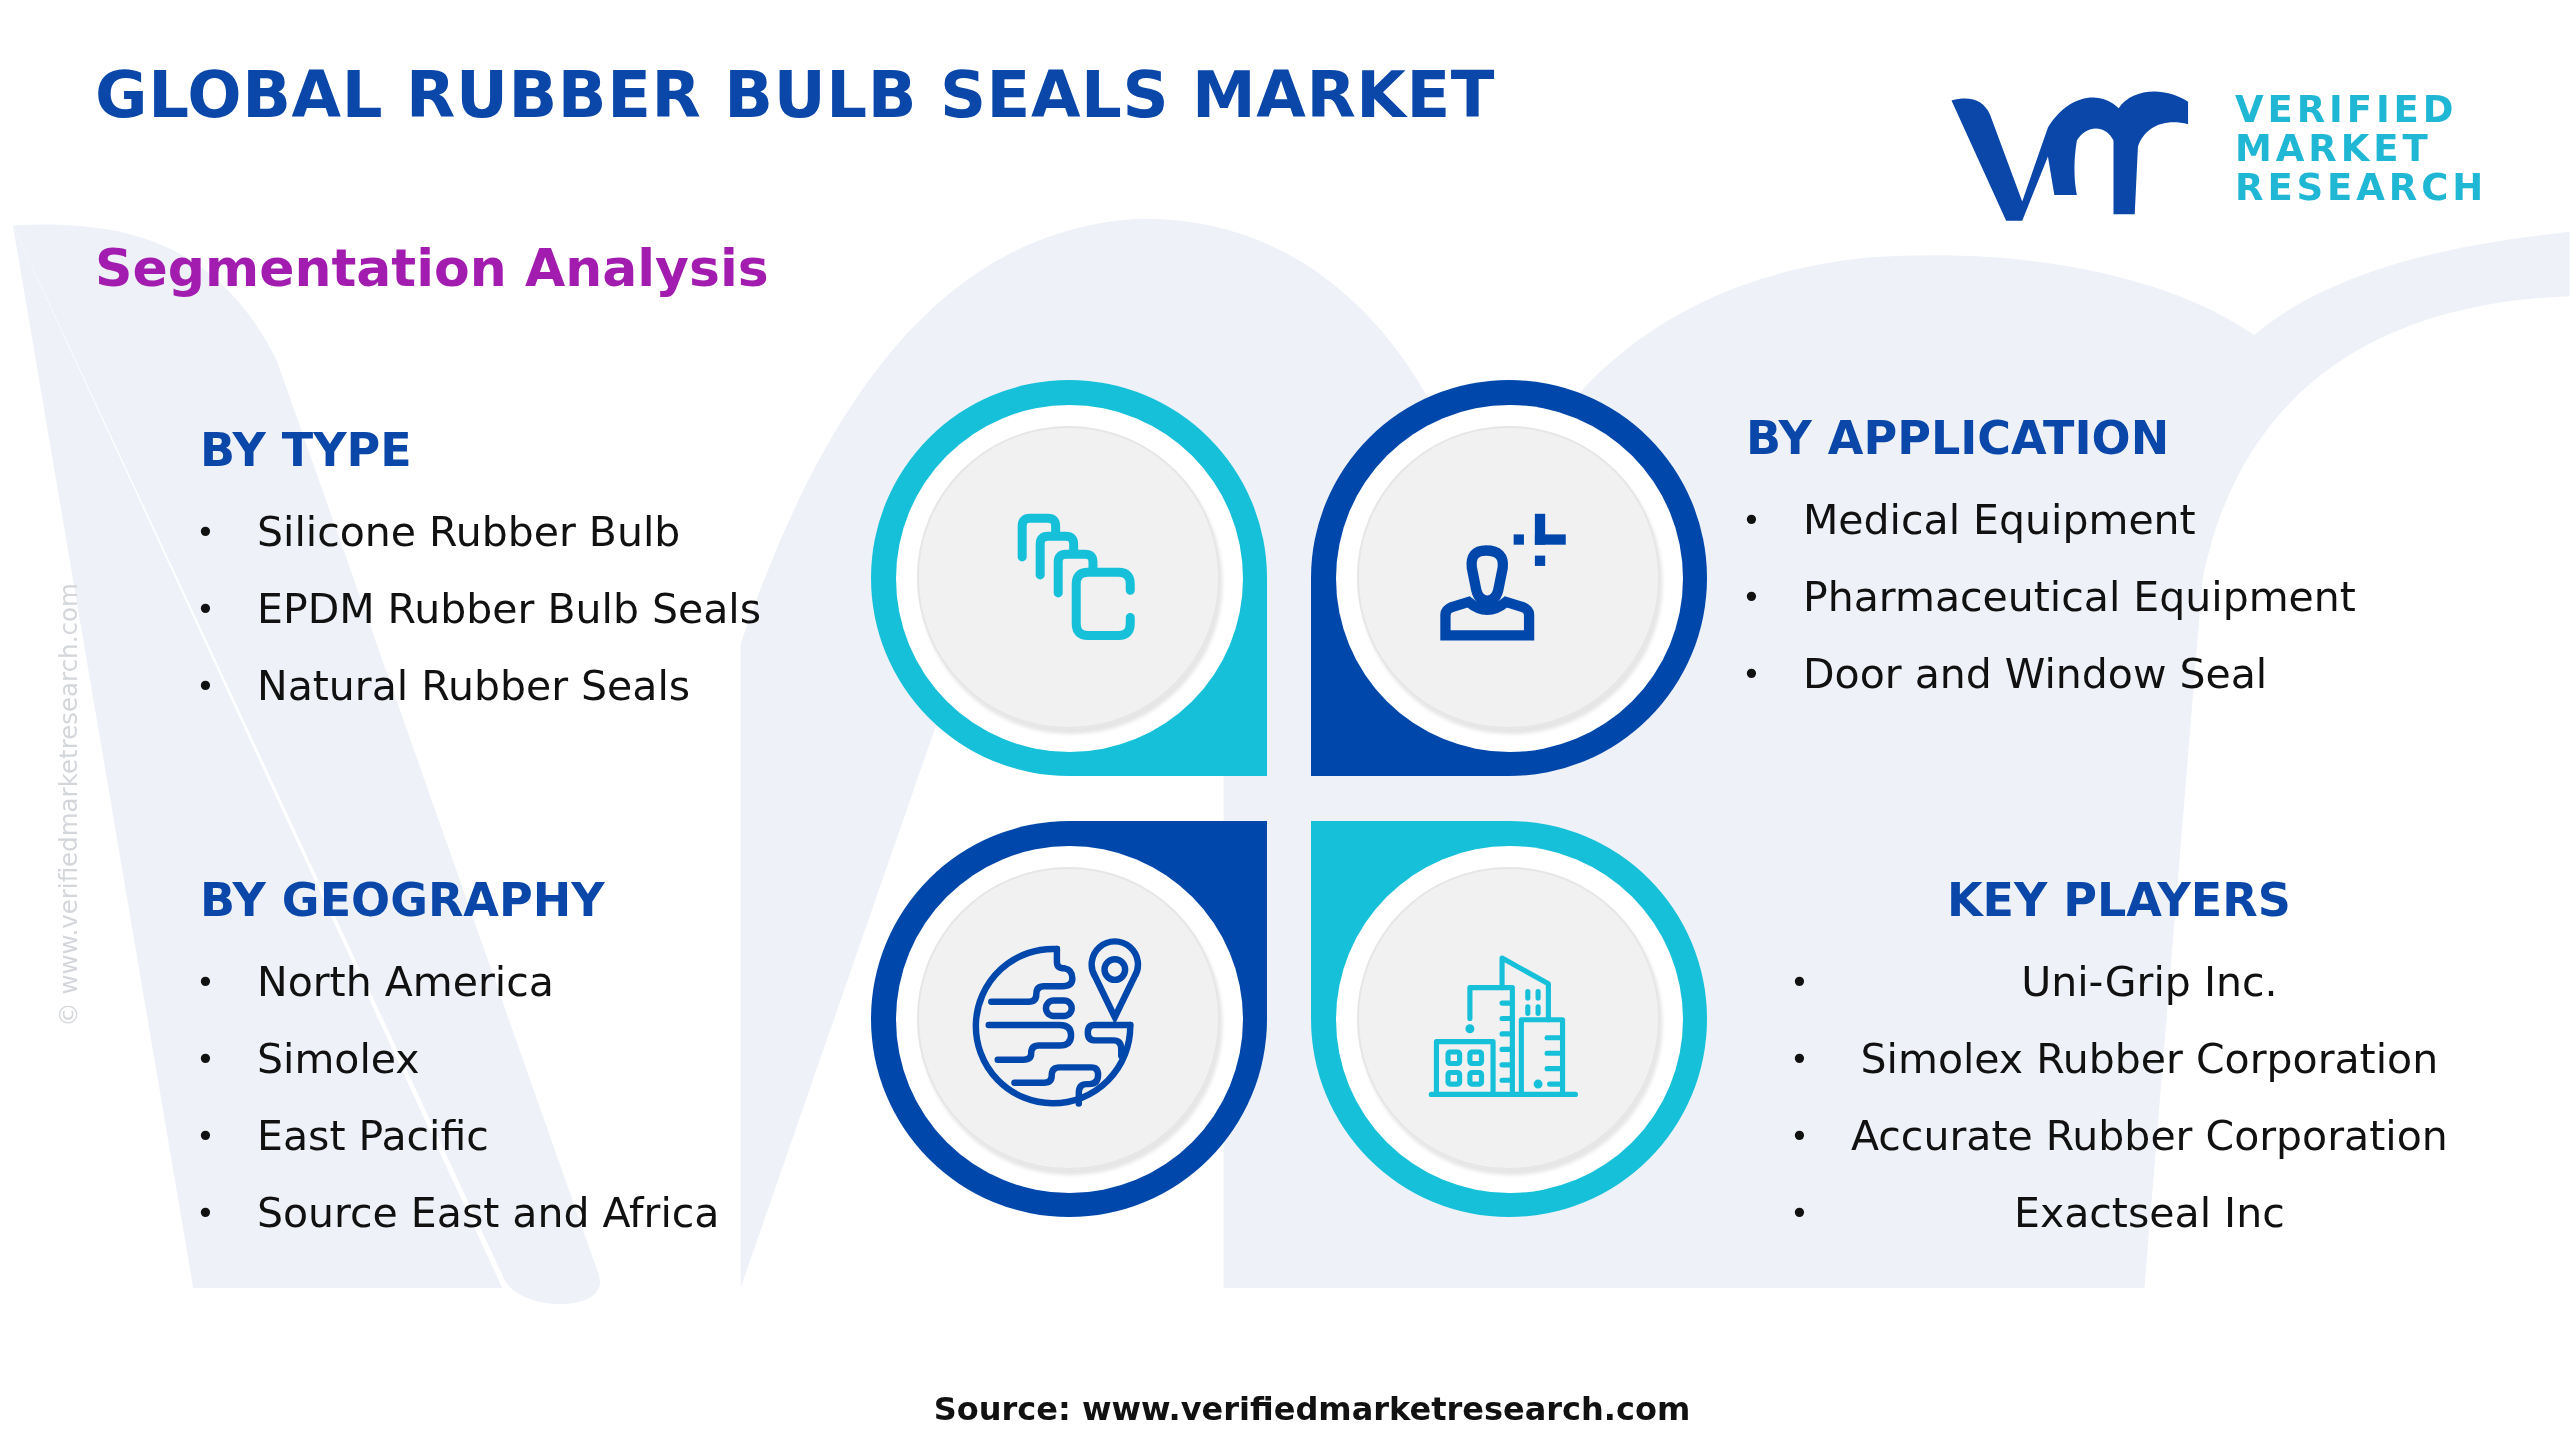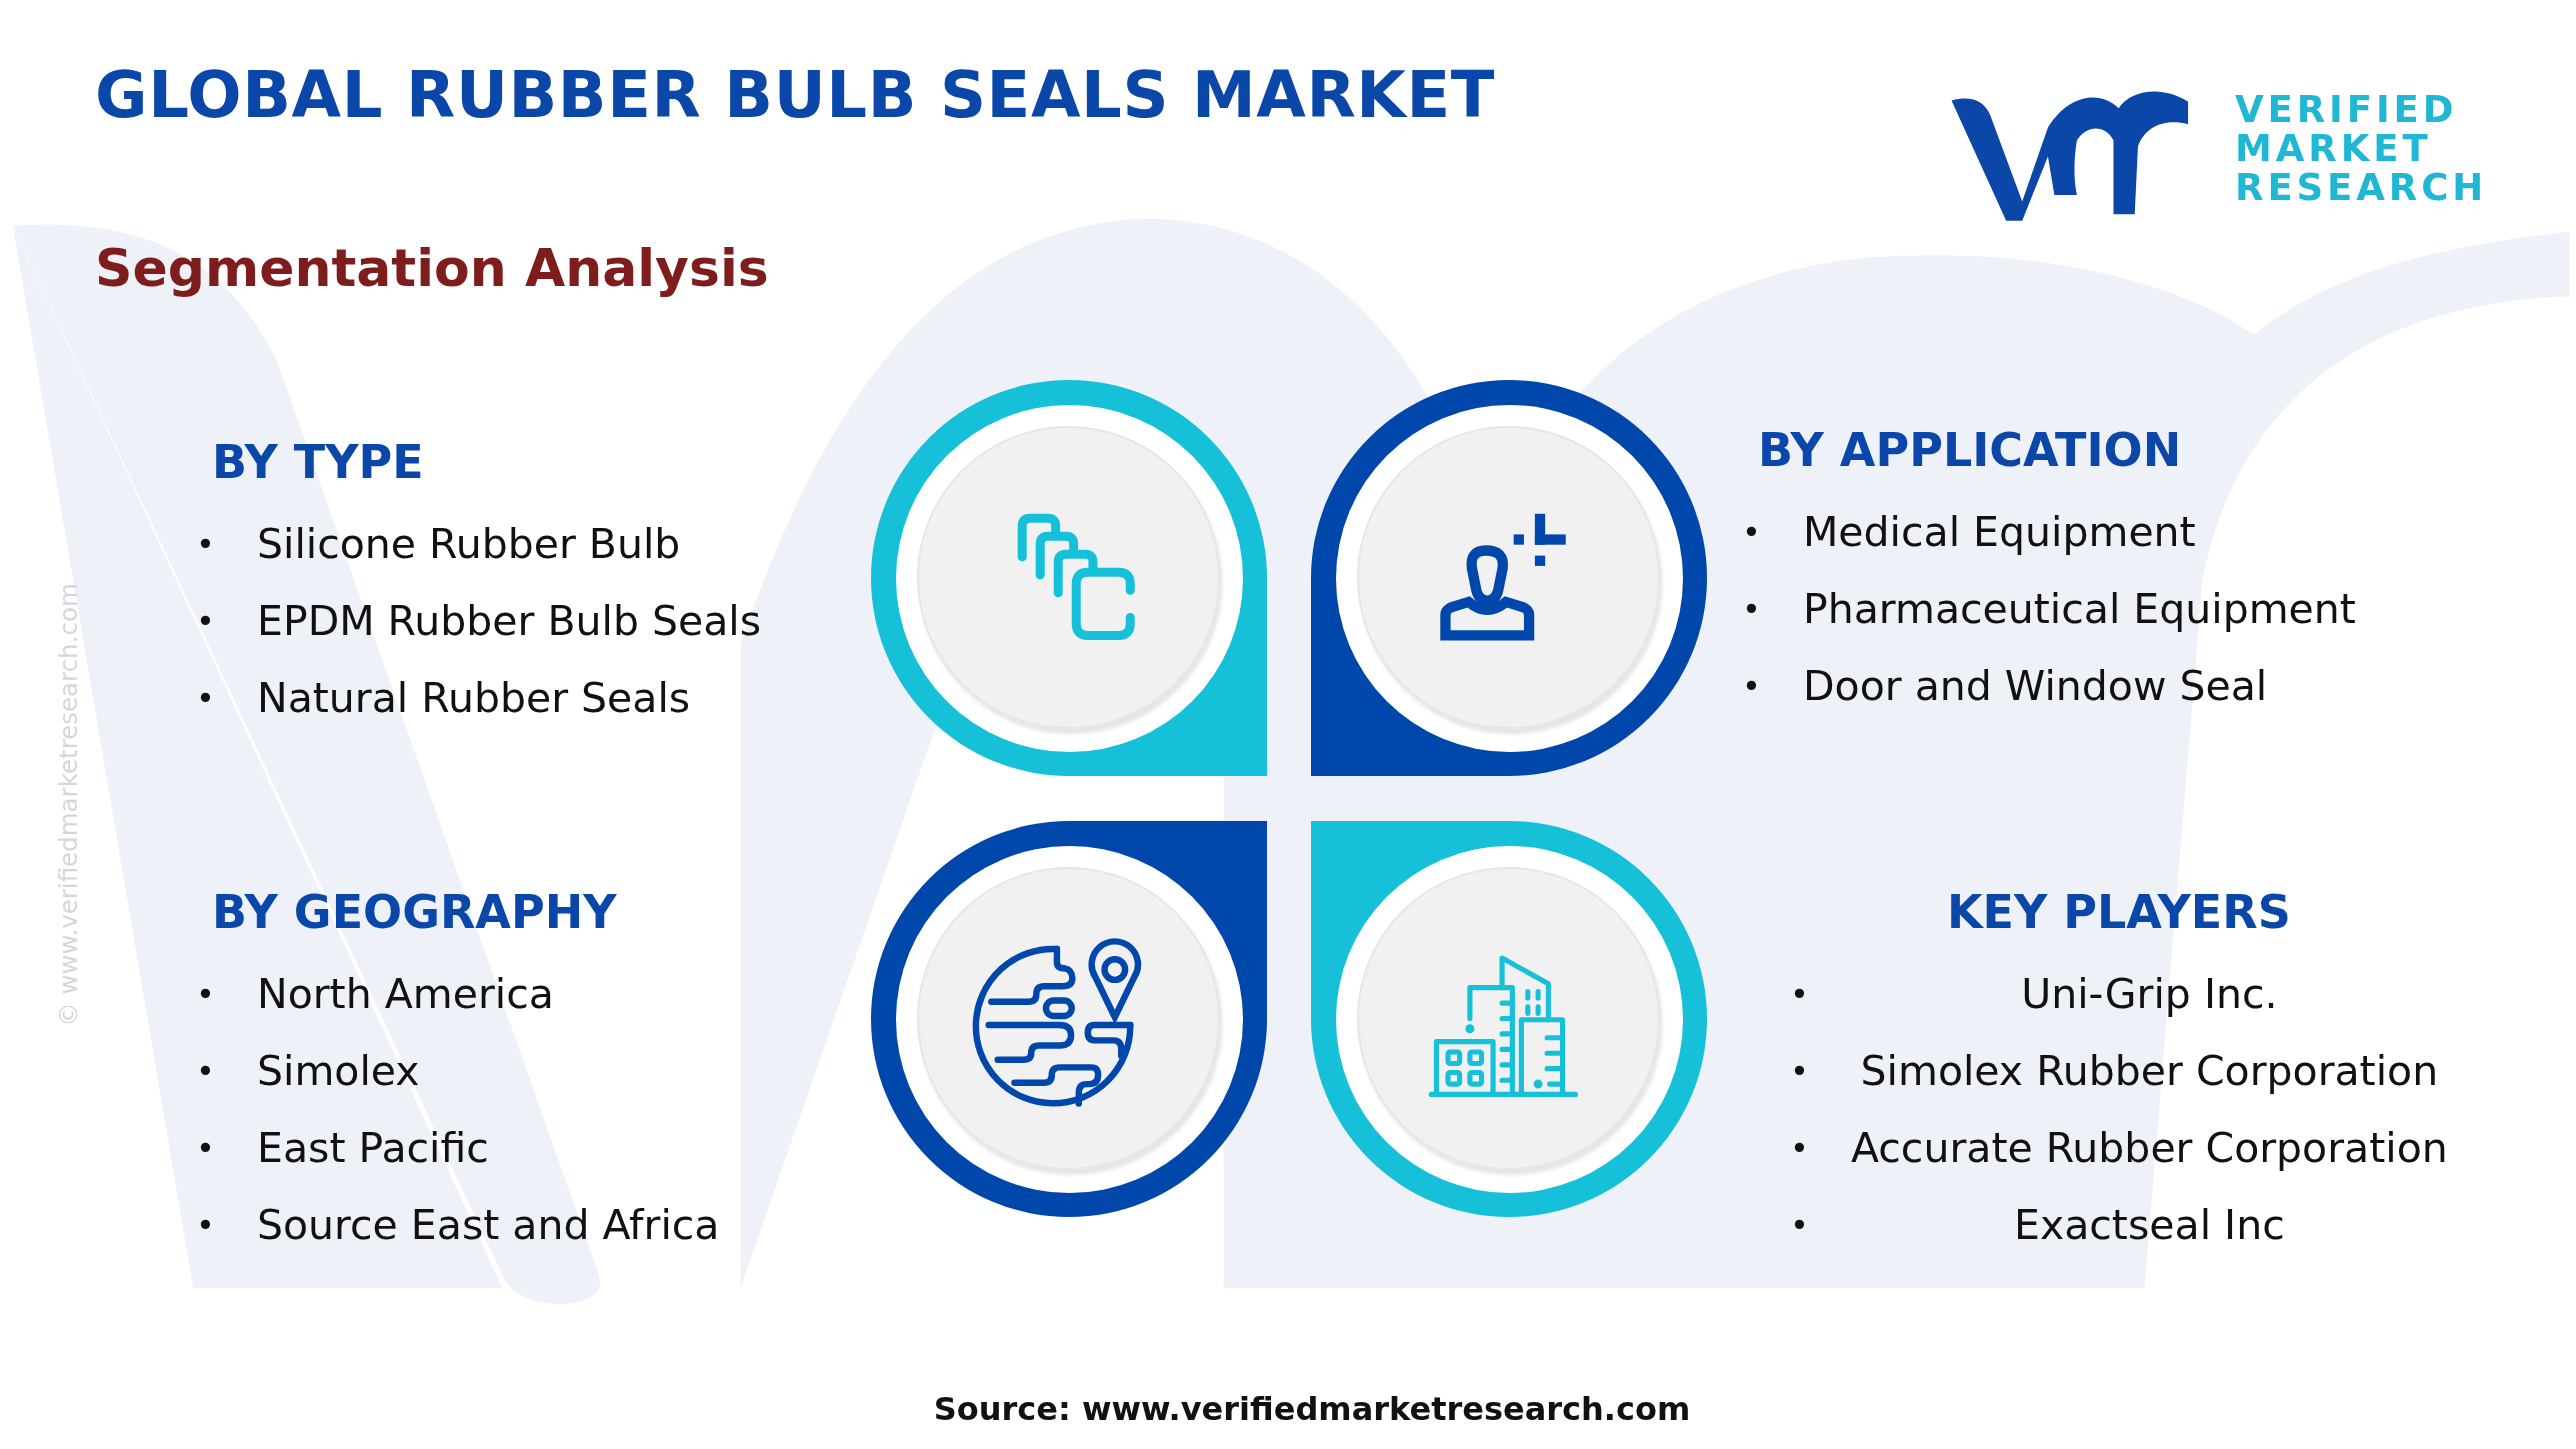--- a/index.html
+++ b/index.html
@@ -15,34 +15,34 @@
     white-space: nowrap; font-size: 24.5px; color: #d3d6da; z-index: 1;
     font-family: "DejaVu Sans", sans-serif;
   }
   .title {
     position: absolute; left: 95px; top: 58px; margin: 0;
     font-size: 64px; font-weight: bold; color: #0a47a9; z-index: 2;
     letter-spacing: 0.6px; font-family: "DejaVu Sans", sans-serif;
   }
   .subtitle {
     position: absolute; left: 95px; top: 238px; margin: 0;
-    font-size: 52px; font-weight: bold; color: #7f1d1d; z-index: 2;
+    font-size: 52px; font-weight: bold; color: #a21caf; z-index: 2;
     font-family: "DejaVu Sans", sans-serif;
   }
   .logo { position: absolute; left: 1945px; top: 89px; width: 567px; height: 135px; z-index: 2; }
   .logo-text {
     position: absolute; left: 290px; top: 1.3px;
     font-size: 37px; font-weight: bold; color: #1fb7d4; line-height: 39px; letter-spacing: 3.9px;
     font-family: "DejaVu Sans", sans-serif;
   }
   .logo-text div { white-space: nowrap; }
 
   .section { position: absolute; z-index: 2; }
   .section h2 {
-    margin: 16px; font-size: 46px; font-weight: bold; color: #0a47a9;
+    margin: 4px; font-size: 46px; font-weight: bold; color: #0a47a9;
     font-family: "DejaVu Sans", sans-serif; letter-spacing: 0px; white-space: nowrap;
   }
   .section ul { list-style: none; margin: 0; padding: 0; }
   .section li {
     position: relative; font-size: 41px; color: #111111; line-height: 77px; white-space: nowrap;
     padding-left: 61px; font-family: "DejaVu Sans", sans-serif;
   }
   .section li .bullet {
     position: absolute; left: 0; top: 0; font-size: 32px; line-height: 77px; color: #111;
   }

